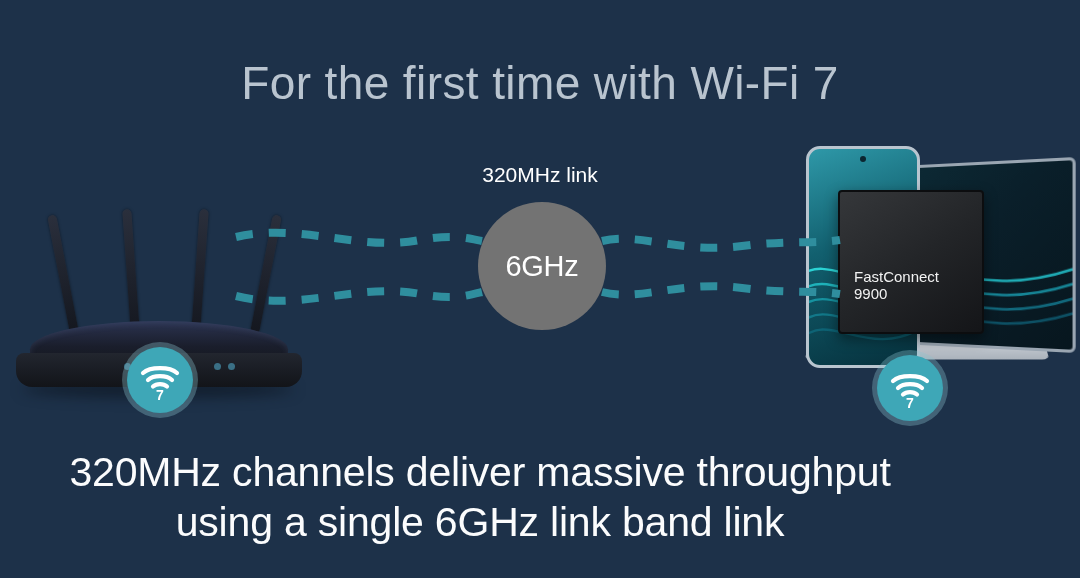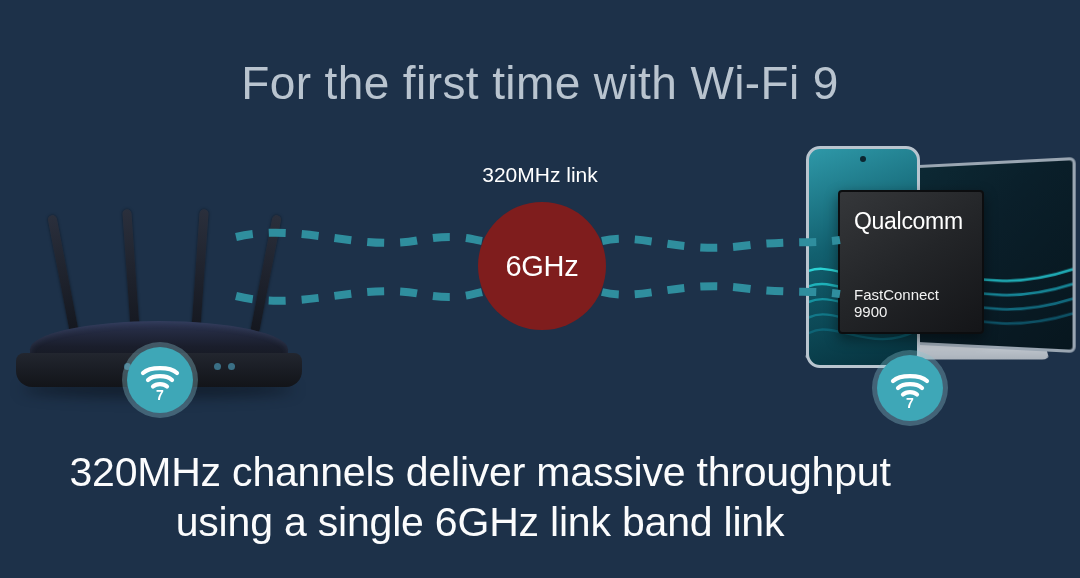--- a/index.html
+++ b/index.html
@@ -158,35 +158,35 @@
     left: 14px;
     top: 16px;
     font-size: 23px;
     font-weight: 400;
     color: #ffffff;
     letter-spacing: -0.3px;
   }
   #chip-model {
     position: absolute;
     left: 14px;
-    bottom: 12px;
+    bottom: 30px;
     font-size: 15px;
     line-height: 17px;
     color: #f2f2f2;
   }
 
   
   #circle {
     position: absolute;
     left: 478px;
     top: 202px;
     width: 128px;
     height: 128px;
     border-radius: 50%;
-    background: #7f1d1d;
+    background: #737373;
     display: flex;
     align-items: center;
     justify-content: center;
   }
   #circle-label {
     font-size: 29px;
     font-weight: 500;
     color: #ffffff;
     letter-spacing: -0.3px;
   }
@@ -246,21 +246,21 @@
     font-weight: 400;
     letter-spacing: -0.2px;
     white-space: nowrap;
   }
 </style>
 </head>
 <body>
 
 <div id="stage">
 
-  <div id="headline">For the first time with Wi-Fi 9</div>
+  <div id="headline">For the first time with Wi-Fi 7</div>
 
   <div id="router">
     <div class="antenna ant1"></div>
     <div class="antenna ant2"></div>
     <div class="antenna ant3"></div>
     <div class="antenna ant4"></div>
     <div id="router-shadow"></div>
     <div id="router-top"></div>
     <div id="router-body"></div>
     <div class="router-led" style="left:116px;"></div>
@@ -287,21 +287,20 @@
       <svg width="108" height="216" viewBox="0 0 108 216">
         <path d="M-8,126 C22,104 58,150 118,120" stroke="#2fe0e0" stroke-width="2.4" fill="none" opacity="0.9"></path>
         <path d="M-8,142 C22,118 58,166 118,134" stroke="#23c9cf" stroke-width="2.4" fill="none" opacity="0.8"></path>
         <path d="M-8,158 C22,132 58,182 118,148" stroke="#1aaebb" stroke-width="2.4" fill="none" opacity="0.7"></path>
         <path d="M-8,174 C22,146 58,198 118,162" stroke="#1596a8" stroke-width="2.4" fill="none" opacity="0.6"></path>
         <path d="M-8,190 C22,160 58,214 118,176" stroke="#107f95" stroke-width="2.4" fill="none" opacity="0.5"></path>
       </svg>
     </div>
 
     <div id="chip">
-      <div id="chip-brand">Qualcomm</div>
       <div id="chip-model">
         <div>FastConnect</div>
         <div>9900</div>
       </div>
     </div>
   </div>
 
   <svg id="links" viewBox="0 0 1080 578">
     <path class="dash" d="M236,237 C300,222 360,252 420,240 C452,234 466,238 482,241"></path>
     <path class="dash" d="M236,296 C300,312 360,282 420,294 C452,300 466,296 482,292"></path>

